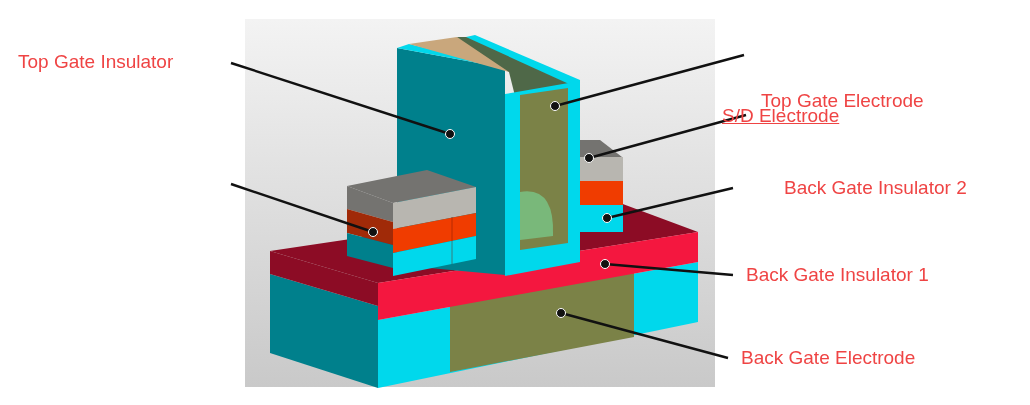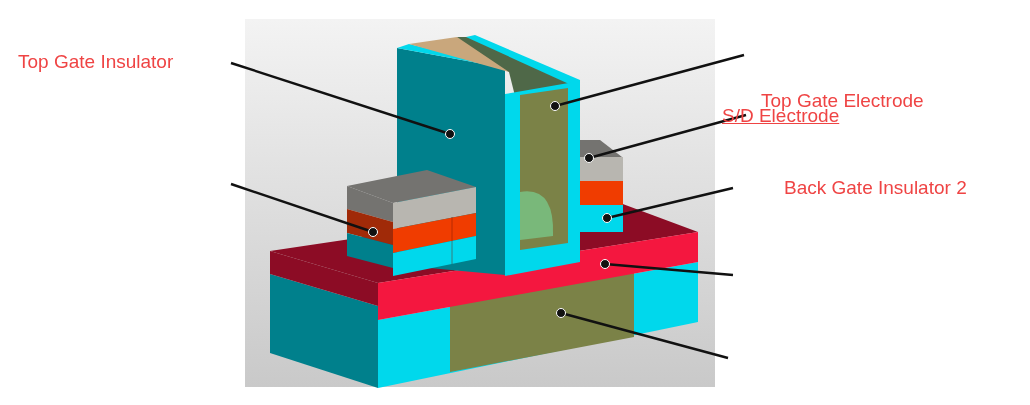--- a/index.html
+++ b/index.html
@@ -85,13 +85,15 @@
         <circle cx="605" cy="264" r="4.5" stroke="#fff" stroke-width="1"></circle>
       <line x1="728" y1="358" x2="561" y2="313"></line> 
         <circle cx="561" cy="313" r="4.5" stroke="#fff" stroke-width="1"></circle>
     </g>
   </svg>
 
   <div class="label" style="left:18px; top:52px;">Top Gate Insulator</div>
   <div class="label" style="left:761px; top:44px;margin-top:47px;">Top Gate Electrode</div>
   <div class="label" style="left:722px; top:106px;text-decoration:underline;">S/D Electrode</div>
   <div class="label" style="left:784px; top:178px;">Back Gate Insulator 2</div>
+  <div class="label" style="left:746px; top:265px;">Back Gate Insulator 1</div>
+  <div class="label" style="left:741px; top:348px;">Back Gate Electrode</div>
 </div>
 
 </body></html>

